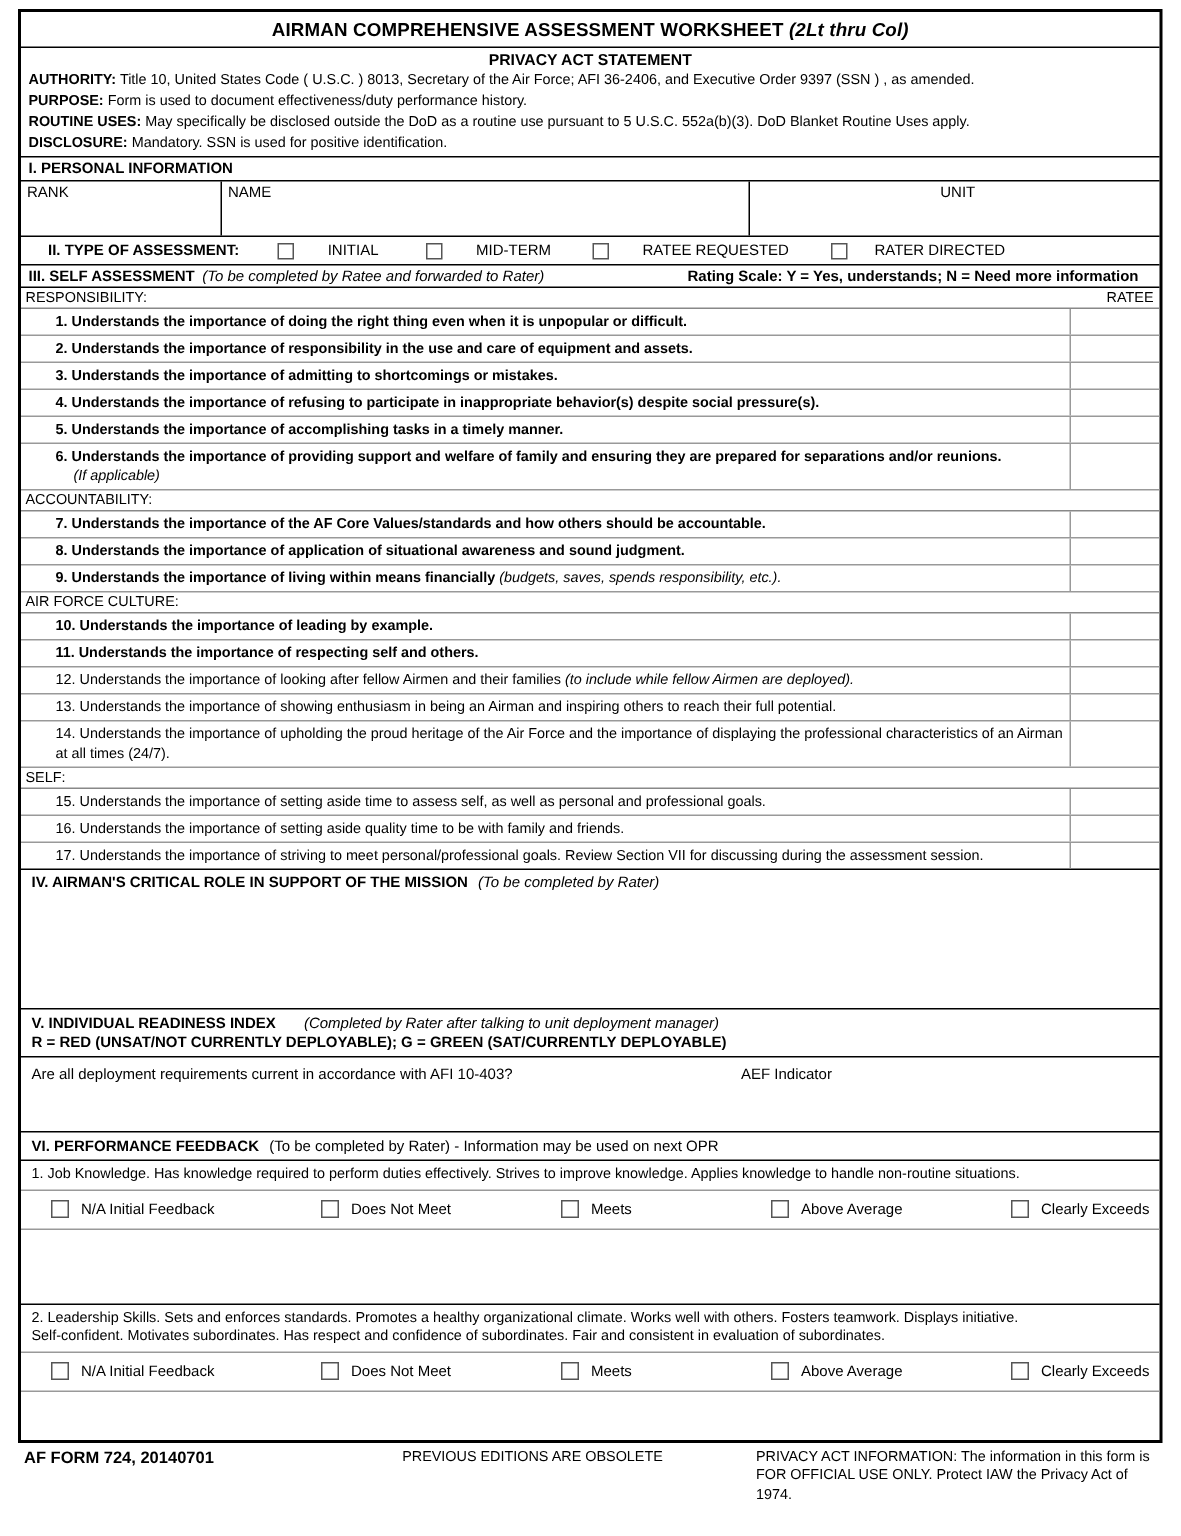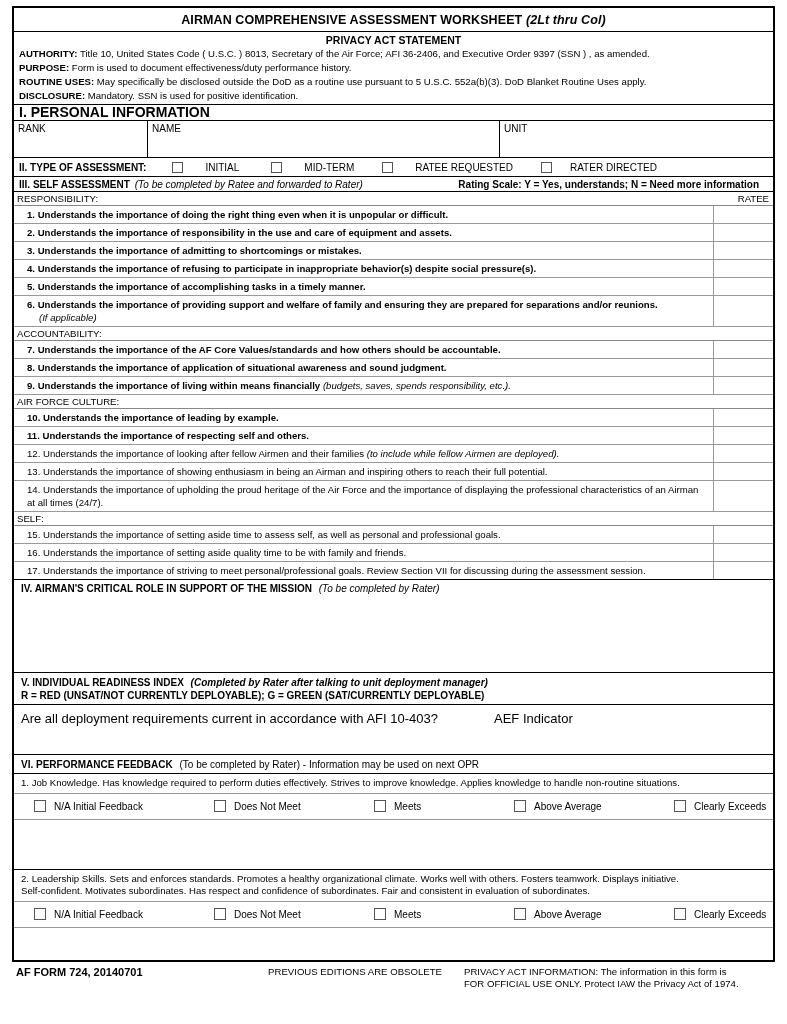--- a/index.html
+++ b/index.html
@@ -41,50 +41,50 @@
     font-size: 9.6px;
     padding: 1px 4px 1px 5px;
     line-height: 12px;
     white-space: nowrap;
   }
   .privacy-line b { font-weight: bold; }
   .privacy-line.last { border-bottom: 1.5px solid #000; padding-bottom: 2px; }
 
   
   .sec-head {
-    font-size: 14px;
+    font-size: 10px;
     font-weight: bold;
     padding: 1px 5px 1px 5px;
     border-bottom: 1px solid #000;
     line-height: 13px;
   }
   .ital { font-style: italic; font-weight: normal; }
 
   
   .pi-row { display: flex; border-bottom: 1.5px solid #000; }
   .pi-cell {
     font-size: 10px;
     padding: 2px 0 0 4px;
     height: 36px;
     border-right: 1px solid #000;
   }
   .pi-cell:last-child { border-right: none; }
   .pi-name { width: 352px; }
   .pi-rank { width: 134px; }
-  .pi-unit { flex: 1; }
+  .pi-unit { flex: 1; text-align: center; }
 
   
   .assess-row {
     display: flex;
     align-items: center;
     font-size: 10px;
     font-weight: bold;
     height: 19px;
     border-bottom: 1.5px solid #000;
-    padding-left: 5px;
+    padding-left: 18px;
   }
   .assess-label { margin-right: 4px; }
   .cbx {
     width: 11px; height: 11px;
     border: 1px solid #555;
     background: #fff;
     display: inline-block;
     flex: none;
   }
   .opt { display: flex; align-items: center; }
@@ -125,21 +125,21 @@
   .cat-row.no-left-border .ratee-col { border-left: none; }
 
   .q-row {
     display: flex;
     border-bottom: 1px solid #999;
     min-height: 18px;
   }
   .q-text {
     flex: 1;
     font-size: 9.6px;
-    padding: 3px 4px 2px 13px;
+    padding: 3px 4px 2px 23px;
     line-height: 12px;
   }
   .q-text.bold { font-weight: bold; }
   .q-ratee {
     width: 60px;
     border-left: 1px solid #999;
   }
   .q-row.tall { min-height: 30px; }
   .q-row.two-line .q-text { line-height: 12.5px; }
   .sec3-bottom { border-bottom: 1.5px solid #000; }
@@ -159,21 +159,21 @@
     padding: 3px 5px 2px 7px;
     border-bottom: 1.5px solid #000;
     line-height: 13px;
   }
   .sec5-head .l1 { font-weight: bold; }
   .sec5-head .l2 { font-weight: bold; }
   .sec5-body {
     height: 50px;
     position: relative;
     border-bottom: 1.5px solid #000;
-    font-size: 13px;
+    font-size: 10px;
   }
   .sec5-q { position: absolute; left: 7px; top: 6px; }
   .sec5-aef { position: absolute; left: 480px; top: 6px; }
 
   
   .sec6-head {
     font-size: 10px;
     padding: 3px 5px 2px 7px;
     border-bottom: 1px solid #000;
     line-height: 13px;
@@ -201,21 +201,21 @@
   
   .footer {
     display: flex;
     align-items: flex-start;
     padding: 4px 0 0 0;
     font-size: 9.6px;
     width: 763px;
   }
   .footer .ff-form { font-weight: bold; font-size: 11px; padding-left: 4px; width: 238px; }
   .footer .ff-prev { width: 210px; text-align: center; }
-  .footer .ff-priv { flex: 1; line-height: 12.5px; padding-left: 4px; }
+  .footer .ff-priv { flex: 1; line-height: 12.5px; padding-left: 4px; margin-left: 40px; }
 </style>
 </head>
 <body>
 
 <div class="page">
   <div class="form-outer">
 
     <div class="title-bar">
       <span>AIRMAN COMPREHENSIVE ASSESSMENT WORKSHEET</span>
       <span class="sub-ital">(2Lt thru Col)</span>
@@ -366,21 +366,21 @@
       <div class="sec4-head">
         <span>IV.  AIRMAN'S CRITICAL ROLE IN SUPPORT OF THE MISSION</span>
         <span class="ital" style="margin-left:4px;">(To be completed by Rater)</span>
       </div>
       <div class="sec4-body"></div>
     </div>
 
     <div class="sec5-head">
       <div class="l1">
         <span>V.  INDIVIDUAL READINESS INDEX</span>
-        <span class="ital" style="margin-left:4px;font-weight:bold;">(Completed by Rater after talking to unit deployment manager)</span>
+        <span class="ital" style="margin-left:16px;">(Completed by Rater after talking to unit deployment manager)</span>
       </div>
       <div class="l2">R = RED (UNSAT/NOT CURRENTLY DEPLOYABLE);  G = GREEN (SAT/CURRENTLY DEPLOYABLE)</div>
     </div>
     <div class="sec5-body">
       <span class="sec5-q">Are all deployment requirements current in accordance with AFI 10-403?</span>
       <span class="sec5-aef">AEF Indicator</span>
     </div>
 
     <div class="sec6-head">
       <span class="b">VI.  PERFORMANCE FEEDBACK</span>

